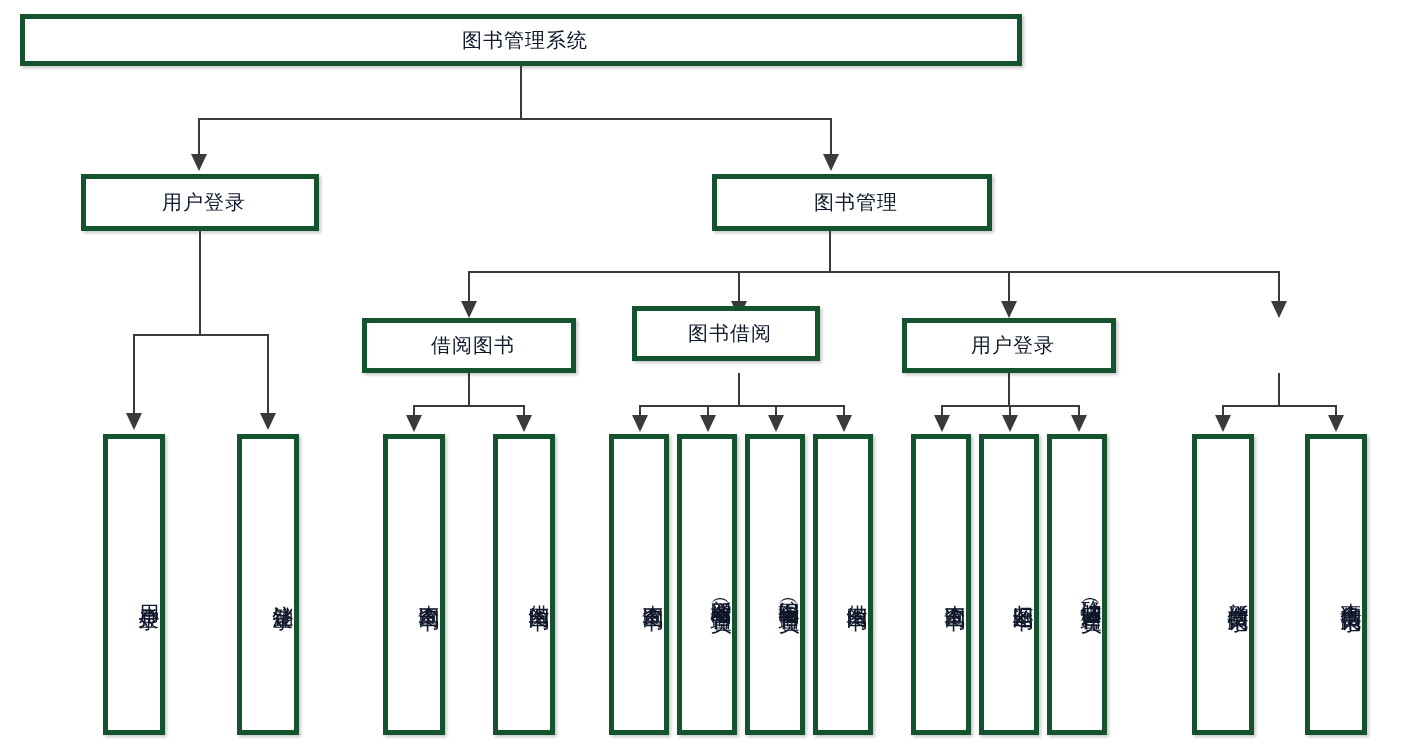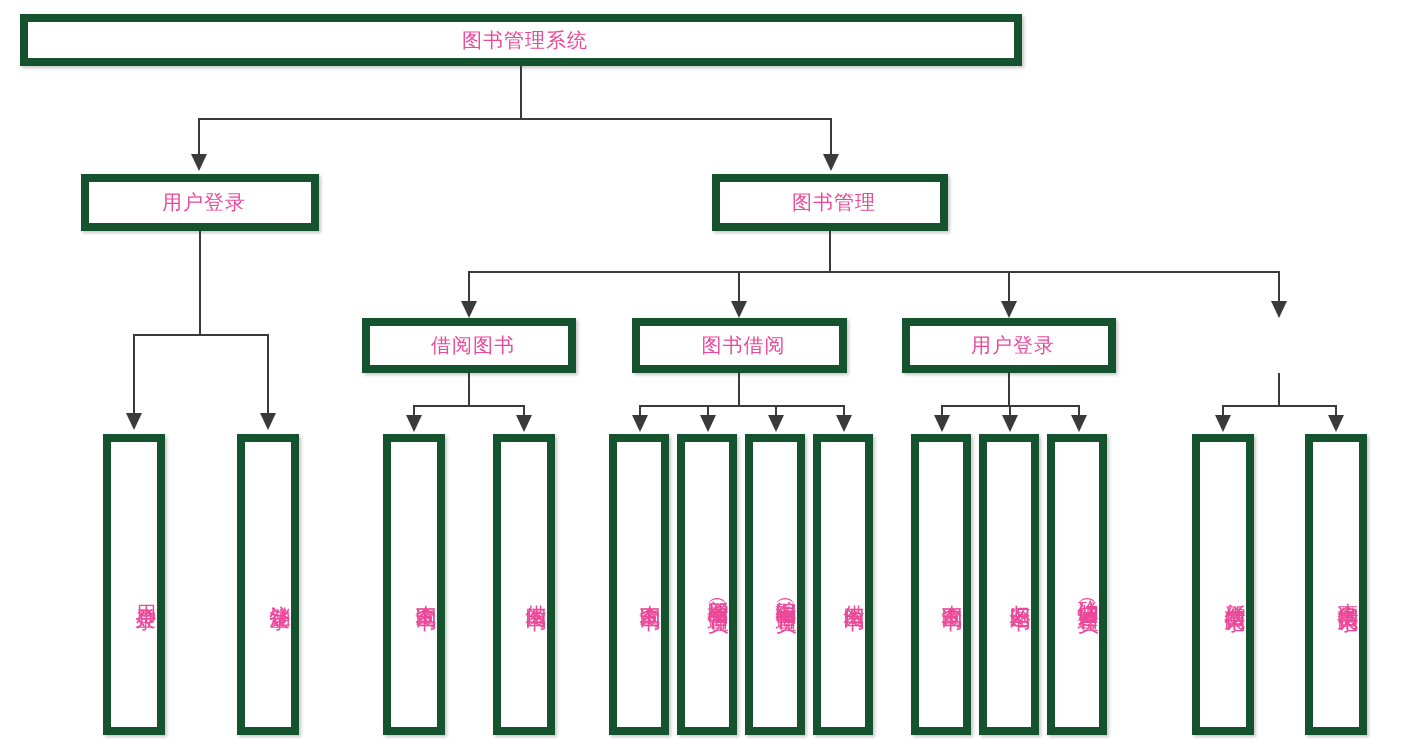--- a/index.html
+++ b/index.html
@@ -15,26 +15,26 @@
     width: 1405px;
     height: 747px;
     background: #ffffff;
     overflow: hidden;
   }
   
   .node {
     position: absolute;
     box-sizing: border-box;
     background: #ffffff;
-    border: 8px solid #14532d;
+    border: 5px solid #14532d;
     box-shadow: 2px 2px 3px rgba(0,0,0,0.22);
     display: flex;
     align-items: center;
     justify-content: center;
-    color: #ec4899;
+    color: #0f172a;
     padding-left: 8px;
   }
   .node.horiz {
     font-size: 20px;
     letter-spacing: 1px;
   }
   .node.vert {
     writing-mode: vertical-rl;
     text-orientation: upright;
     font-size: 21px;
@@ -93,21 +93,21 @@
   <div class="vline" style="left:198px; top:118px; height:38px;"></div>
   <div class="arrow" style="left:191px; top:154px;"></div>
 
   <div class="vline" style="left:830px; top:118px; height:38px;"></div>
   <div class="arrow" style="left:823px; top:154px;"></div>
 
   <div class="node horiz" style="left:81px; top:174px; width:238px; height:57px;">
     <span>用户登录</span>
   </div>
 
-  <div class="node horiz" style="left:712px; top:174px; width:236px; height:57px;">
+  <div class="node horiz" style="left:712px; top:174px; width:280px; height:57px;">
     <span>图书管理</span>
   </div>
 
   <div class="vline" style="left:199px; top:231px; height:103px;"></div>
   <div class="hline" style="left:133px; top:334px; width:134px;"></div>
   <div class="vline" style="left:133px; top:334px; height:81px;"></div>
   <div class="arrow" style="left:126px; top:413px;"></div>
   <div class="vline" style="left:267px; top:334px; height:81px;"></div>
   <div class="arrow" style="left:260px; top:413px;"></div>
 
@@ -118,21 +118,21 @@
   <div class="vline" style="left:738px; top:271px; height:32px;"></div>
   <div class="arrow" style="left:731px; top:301px;"></div>
   <div class="vline" style="left:1008px; top:271px; height:32px;"></div>
   <div class="arrow" style="left:1001px; top:301px;"></div>
   <div class="vline" style="left:1278px; top:271px; height:32px;"></div>
   <div class="arrow" style="left:1271px; top:301px;"></div>
 
   <div class="node horiz" style="left:362px; top:318px; width:214px; height:55px;">
     <span>借阅图书</span>
   </div>
-  <div class="node horiz" style="left:632px; top:318px; width:215px; height:55px;">
+  <div class="node horiz" style="left:632px; top:306px; width:188px; height:55px;">
     <span>图书借阅</span>
   </div>
   <div class="node horiz" style="left:902px; top:318px; width:214px; height:55px;">
     <span>用户登录</span>
   </div>
 
   <div class="vline" style="left:468px; top:373px; height:32px;"></div>
   <div class="hline" style="left:413px; top:405px; width:110px;"></div>
   <div class="vline" style="left:413px; top:405px; height:12px;"></div>
   <div class="arrow" style="left:406px; top:415px;"></div>

